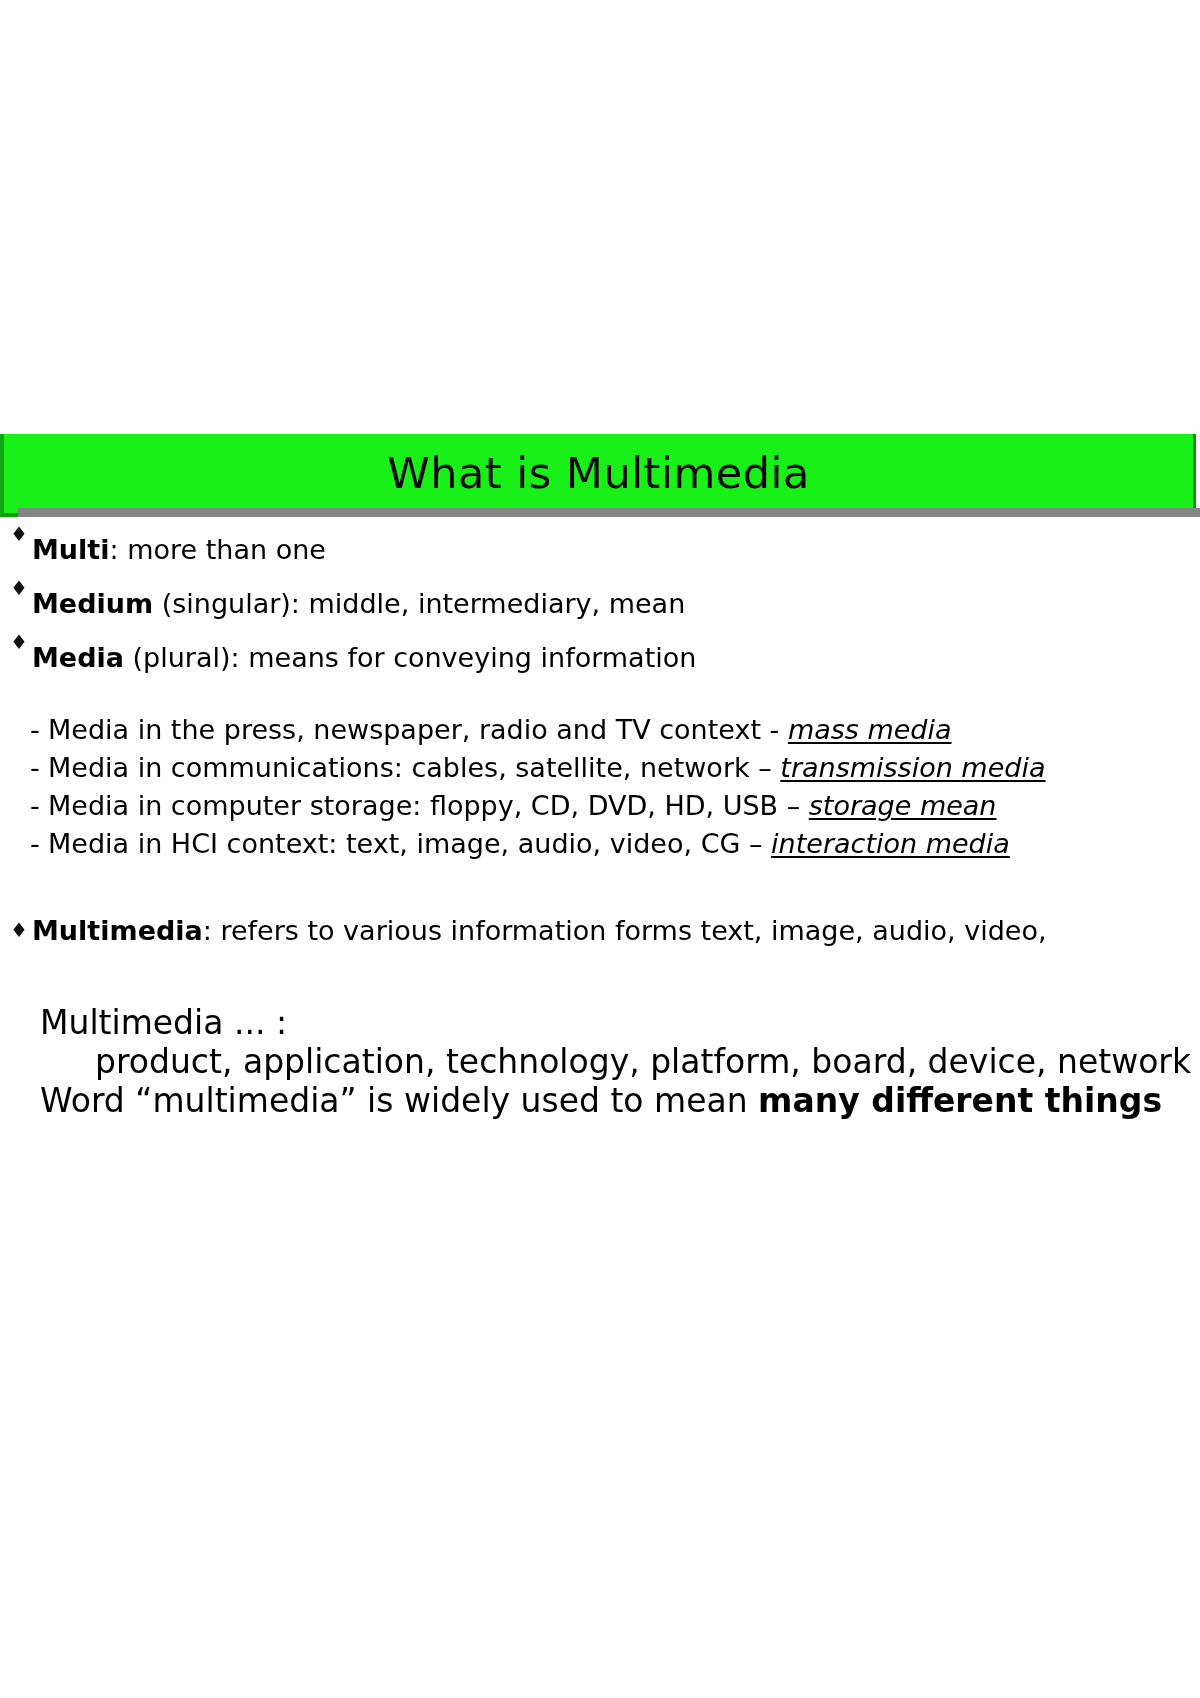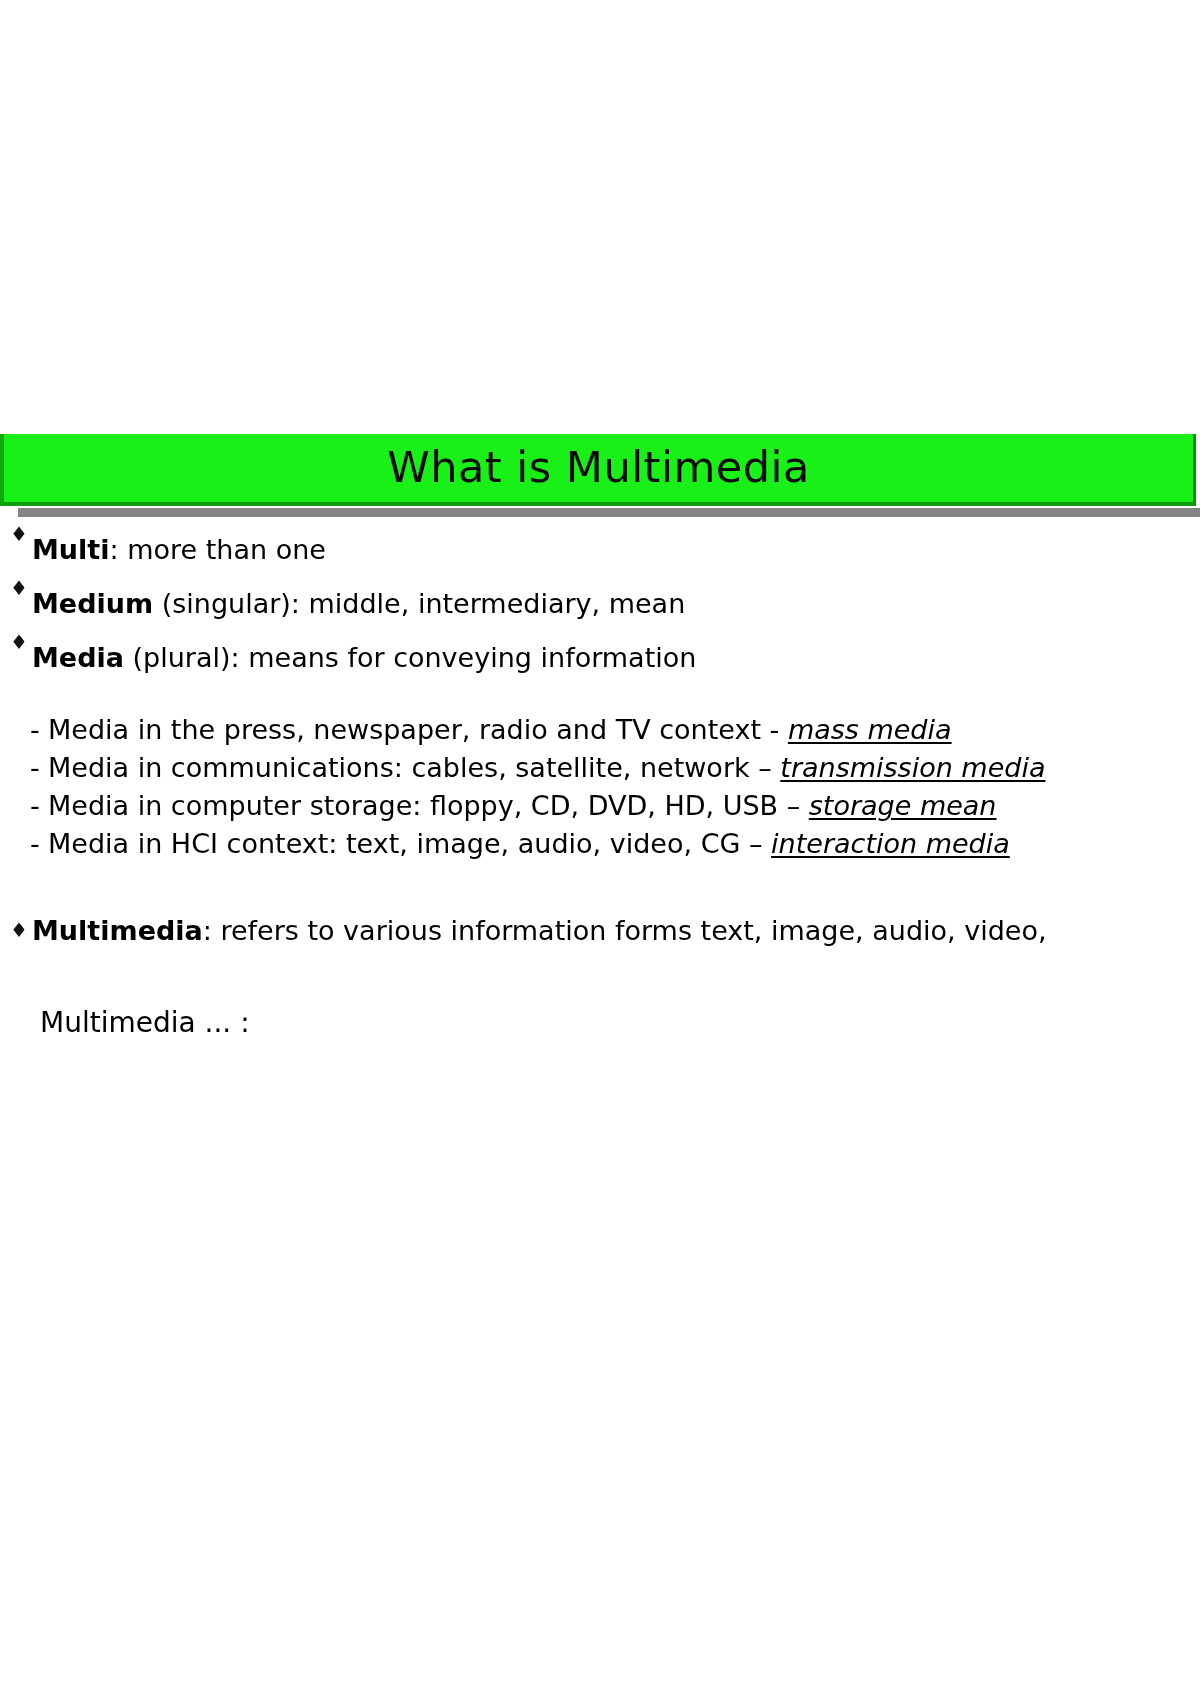--- a/index.html
+++ b/index.html
@@ -15,21 +15,21 @@
     color: #000000;
     overflow: hidden;
   }
 
   
   .title-banner {
     position: absolute;
     left: 0px;
     top: 434px;
     width: 1196px;
-    height: 72px;
+    height: 83px;
     background: #18f018;
     border-left: 4px solid #0fa80f;
     border-bottom: 4px solid #0f9e0f;
     border-right: 3px solid #0c8f0c;
     box-sizing: border-box;
     display: flex;
     align-items: center;
     justify-content: center;
   }
   .title-banner::after {
@@ -121,21 +121,21 @@
   }
   .definition .def-body { flex: 1 1 auto; }
   .def-line2 {
     display: block;
     padding-left: 185px;
   }
 
   
   .closing {
     margin-top: 52px;
-    font-size: 28px;
+    font-size: 33px;
     line-height: 39px;
     padding-left: 40px;
   }
   .closing-indent { padding-left: 55px; }
   .closing b { font-weight: 700; }
 </style>
 </head>
 <body>
 
 <div class="title-banner">
@@ -178,15 +178,17 @@
     </li>
   </ul>
 
   <div class="definition">
     <span class="diamond-bullet">♦</span>
     <span class="def-body"><b>Multimedia</b><span>: refers to various information  forms text, image, audio, video,</span></span>
   </div>
 
   <div class="closing">
     <div>Multimedia ... :</div>
+    <div class="closing-indent">product, application, technology, platform, board, device, network</div>
+    <div><span>Word “multimedia” is widely used to mean </span><b>many different things</b></div>
   </div>
 
 </div>
 
 </body></html>

